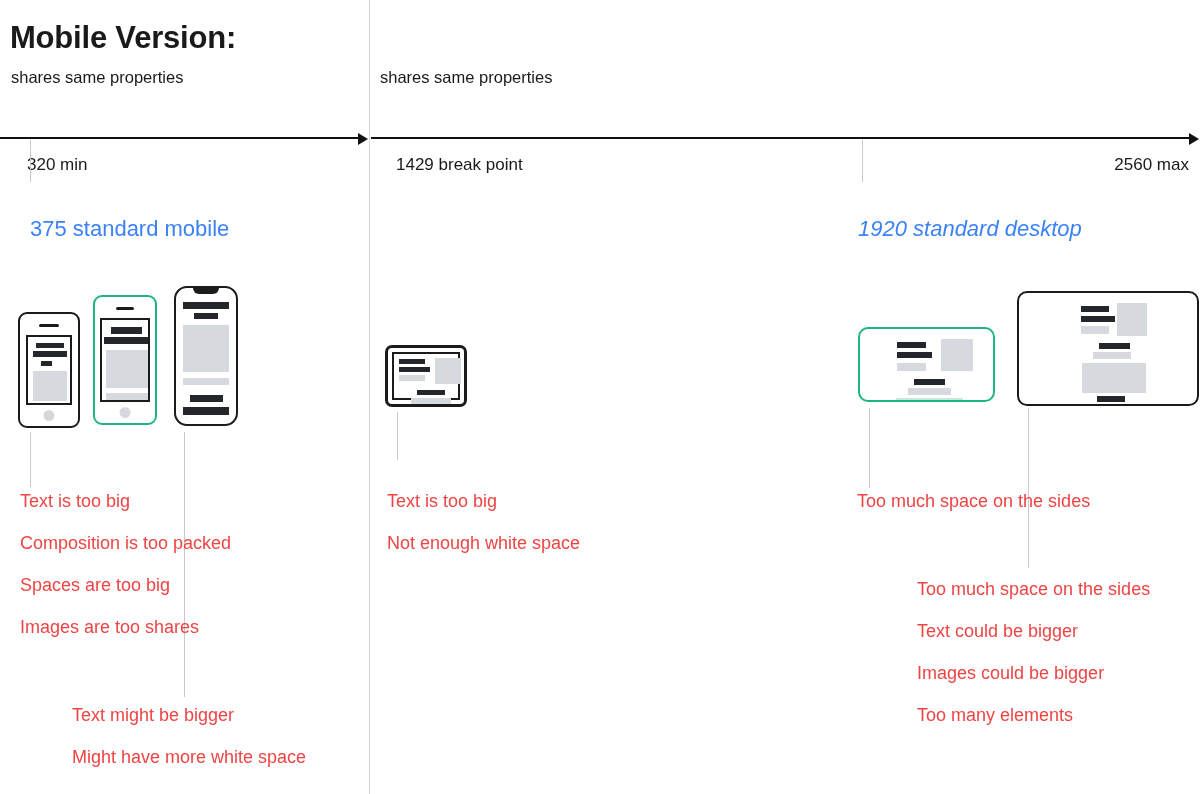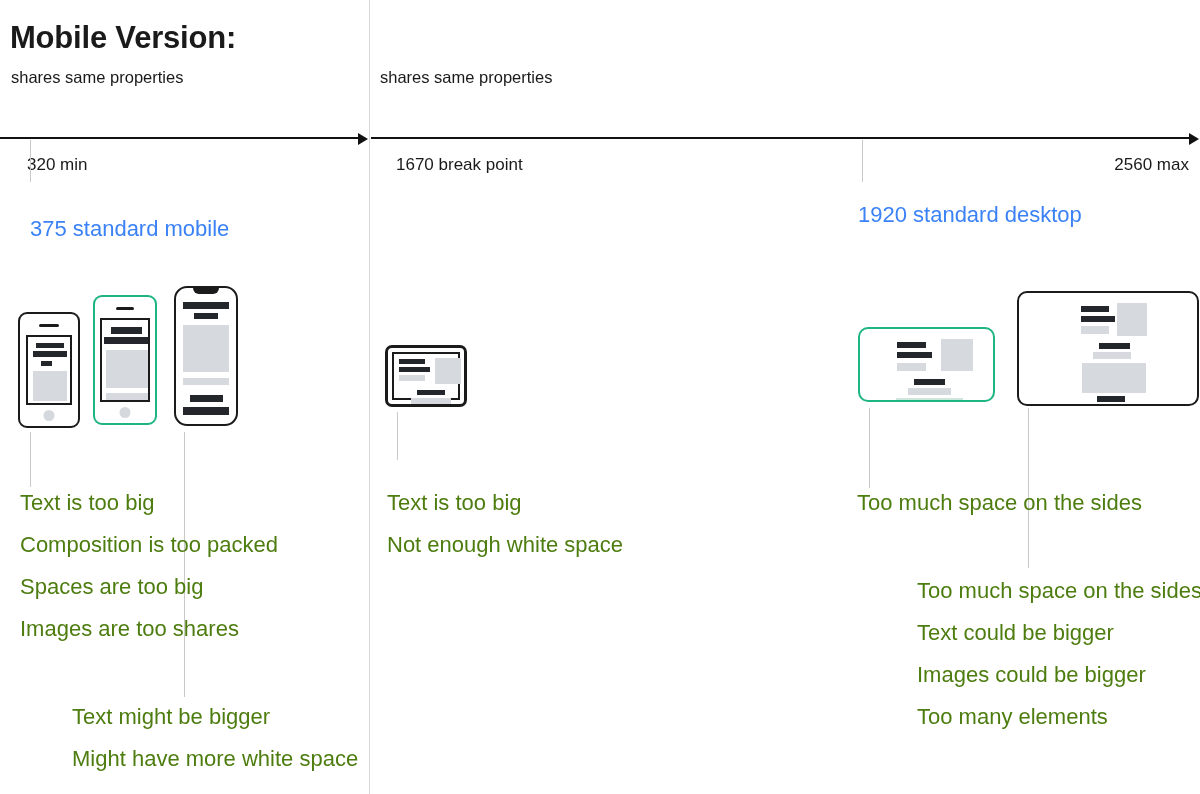--- a/index.html
+++ b/index.html
@@ -82,22 +82,22 @@
   
   .guide {
     position: absolute;
     width: 1px;
     background: #c9c9c9;
   }
 
   
   .note {
     position: absolute;
-    font-size: 22px;
-    color: #4d7c0f;
+    font-size: 18px;
+    color: #ef4444;
     white-space: nowrap;
     line-height: 1;
   }
 
   
   .device { position: absolute; box-sizing: border-box; }
 
   
   .phone {
     border: 2.5px solid #1b1b1b;
@@ -189,29 +189,29 @@
   <div class="sec-sub" style="left:380px; top:69px;">shares same properties</div>
 
   <div class="axis" style="left:0px; top:137px; width:360px;"></div>
   <div class="axis-head" style="left:358px; top:133px;"></div>
 
   <div class="axis" style="left:371px; top:137px; width:819px;"></div>
   <div class="axis-head" style="left:1189px; top:133px;"></div>
 
   <div class="bp-label" style="left:11px; top:156px;">320 min</div>
 
-  <div class="bp-label" style="left:380px; top:156px;">1670 break point</div>
+  <div class="bp-label" style="left:380px; top:156px;">1429 break point</div>
 
   <div class="bp-label right" style="right:11px; top:156px;">2560 max</div>
 
   <div class="guide" style="left:30px; top:140px; height:42px;"></div>
   <div class="guide" style="left:862px; top:140px; height:42px;"></div>
 
   <div class="std-label" style="left:30px; top:218px;">375 standard mobile</div>
-  <div class="std-label" style="left:858px; top:204px;">1920 standard desktop</div>
+  <div class="std-label" style="left:858px; top:218px;font-style:italic;">1920 standard desktop</div>
 
   <div class="device phone" style="left:18px; top:312px; width:62px; height:116px;">
     <div class="speaker" style="top:10px; width:20px;"></div>
     <div class="screen" style="left:6px; top:21px; right:6px; bottom:21px;">
       <div class="blk dark" style="left:8px;  top:6px;  width:28px; height:5px;"></div>
       <div class="blk dark" style="left:5px;  top:14px; width:34px; height:6px;"></div>
       <div class="blk dark" style="left:13px; top:24px; width:11px; height:5px;"></div>
       <div class="blk grey" style="left:5px;  top:34px; width:34px; height:30px;"></div>
     </div>
     <div class="home" style="bottom:5px; width:11px; height:11px;"></div>

